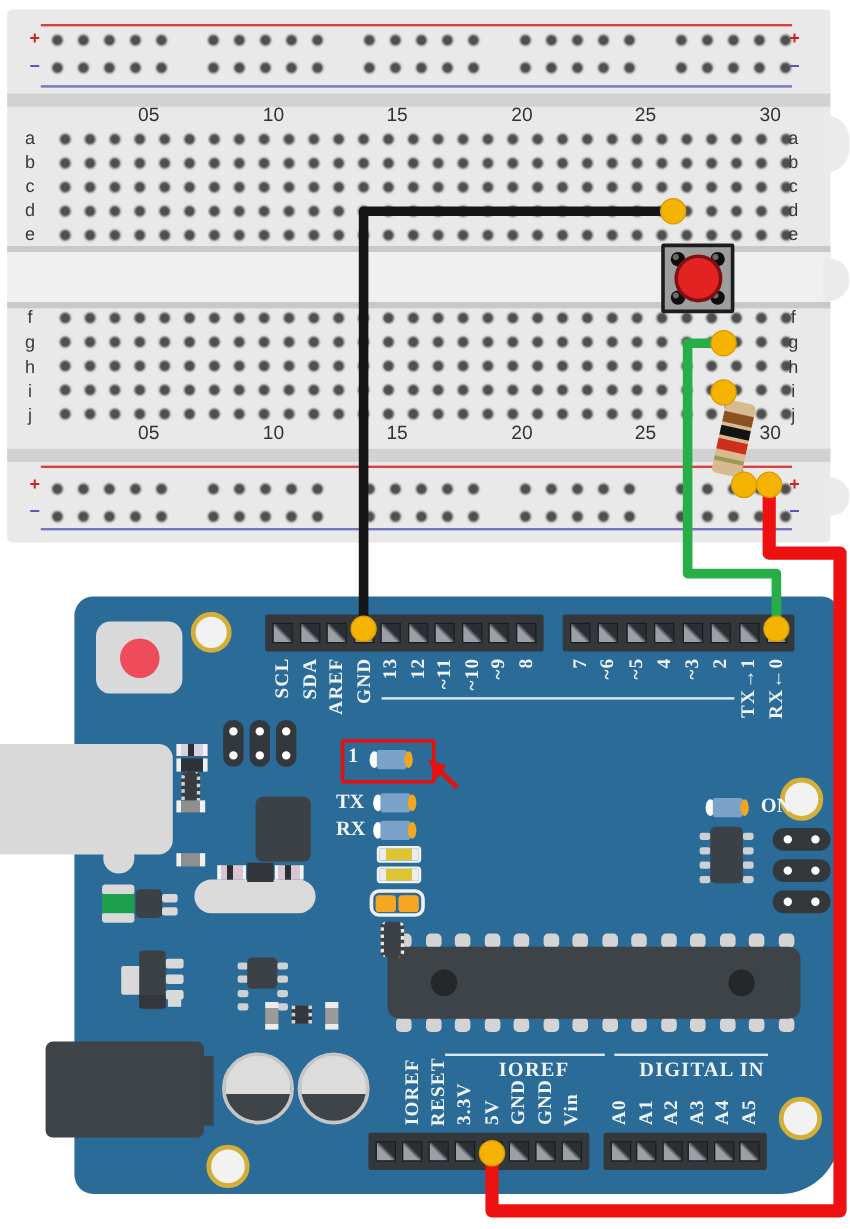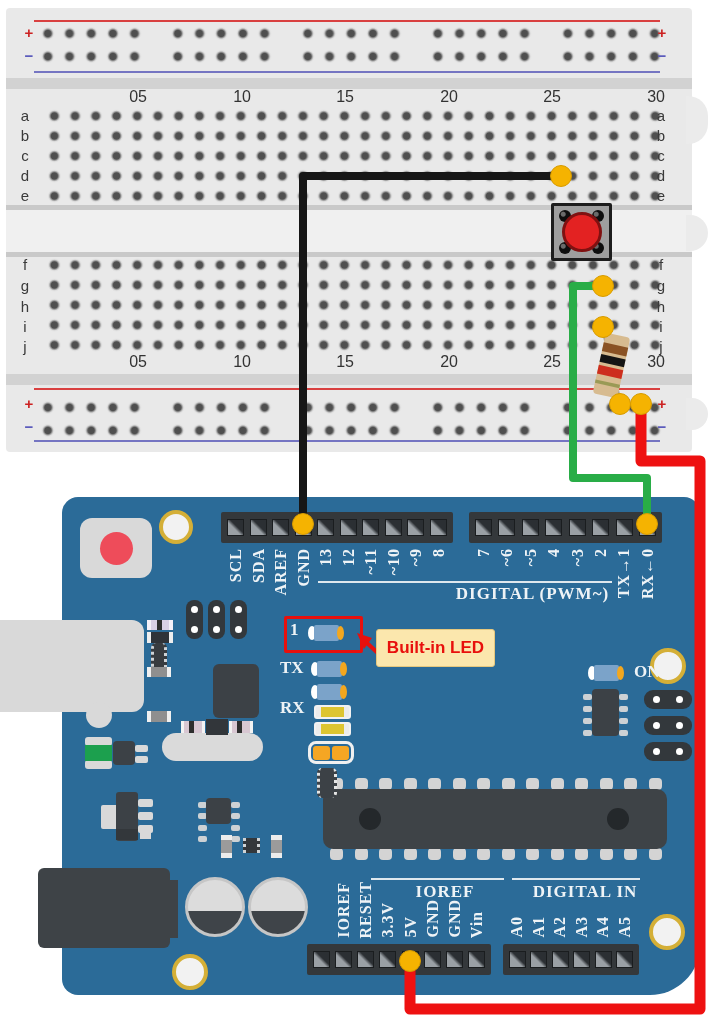--- a/index.html
+++ b/index.html
@@ -12,21 +12,21 @@
   .bb-channel{position:absolute;left:6px;top:205px;width:686px;height:52px;
      background:linear-gradient(180deg,#c9c9c9 0 5px,#f0f0f0 5px 47px,#c9c9c9 47px);}
   .line-red{position:absolute;height:2px;background:#d94040;}
   .line-blue{position:absolute;height:2px;background:#7575c2;}
   .bb-grid{position:absolute;
      background-image:radial-gradient(circle,#4f4f4f 3.2px,#a9a9a9 4.6px,#dedede 5.6px,rgba(0,0,0,0) 6.8px);}
   .railgroup{width:110px;height:46px;background-size:21.7px 23px;background-position:0px 0px;}
   .maingrid{left:38px;width:622px;background-size:20.73px 20px;}
   .bb-letter{position:absolute;width:18px;height:20px;line-height:20px;text-align:center;
      font-size:15px;color:#3a3a3a;}
-  .bb-num{position:absolute;width:32px;height:20px;line-height:20px;text-align:right;
+  .bb-num{position:absolute;width:32px;height:20px;line-height:20px;text-align:left;
      font-size:16px;color:#333;}
   .bb-sign{position:absolute;width:14px;height:20px;line-height:20px;text-align:center;
      font-size:15px;font-weight:bold;}
   .sign-p{color:#cc2222;} .sign-m{color:#5555bb;}
   
   .pushbutton{position:absolute;left:551px;top:203px;width:61px;height:58px;background:#9e9e9e;
      border:3px solid #1d1d1d;border-radius:2px;box-sizing:border-box;}
   .pb-pin{position:absolute;width:12px;height:12px;border-radius:50%;
      background:radial-gradient(circle at 35% 35%,#6a6a6a 0 2px,#0e0e0e 3px);}
   .pb-cap{position:absolute;left:50%;top:50%;width:40px;height:40px;margin:-20px 0 0 -20px;border-radius:50%;
@@ -355,25 +355,24 @@
     <div class="yres" style="left:252px;top:208px;"></div>
     <div class="yres" style="left:252px;top:225px;"></div>
     <div class="reson">
         <div></div>
         <div></div>
       </div>
     <div class="part" style="left:255px;top:271px;width:20px;height:30px;background:#3c4146;border-left:3px dotted #e5e5e5;border-right:3px dotted #e5e5e5;border-radius:5px;box-sizing:border-box;"></div>
 
     <span class="hlab" style="left:228px;top:123px;">1</span>
     <span class="hlab" style="left:218px;top:161px;">TX</span>
-    <span class="hlab" style="left:218px;top:201px;">RX</span>
+    <span class="hlab" style="left:218px;top:184px;">RX</span>
     <span class="hlab" style="left:572px;top:165px;">ON</span>
 
     <div class="secline" style="left:256px;top:84px;width:294px;"></div>
-    <span class="seclab" style="left:378px;top:87px;width:185px;">DIGITAL (PWM~)</span>
     <div class="secline" style="left:309px;top:381px;width:133px;"></div>
     <span class="seclab" style="left:323px;top:385px;width:120px;">IOREF</span>
     <div class="secline" style="left:450px;top:381px;width:128px;"></div>
     <span class="seclab" style="left:458px;top:385px;width:130px;">DIGITAL IN</span>
   </div>
 
   <span class="vlab" style="left:227px;top:548px;">SCL</span>
   <span class="vlab" style="left:250px;top:548px;">SDA</span>
   <span class="vlab" style="left:272px;top:548px;">AREF</span>
   <span class="vlab" style="left:295px;top:548px;">GND</span>
@@ -428,15 +427,14 @@
     <circle cx="641" cy="404" r="10.5" fill="#f5b301" stroke="#d79b00"></circle>
     <circle cx="303" cy="524" r="10.5" fill="#f5b301" stroke="#d79b00"></circle>
     <circle cx="647" cy="524" r="10.5" fill="#f5b301" stroke="#d79b00"></circle>
     <circle cx="410" cy="961" r="10.5" fill="#f5b301" stroke="#d79b00"></circle>
 
     <line x1="381" y1="656" x2="367" y2="643" stroke="#e8100c" stroke-width="4"></line>
     <polygon points="357,633 372,638 364,649" fill="#e8100c"></polygon>
   </svg>
 
   <div class="ledbox"></div>
-  <div class="callout">Built-in LED</div>
 
 </div>
 
 </body></html>

